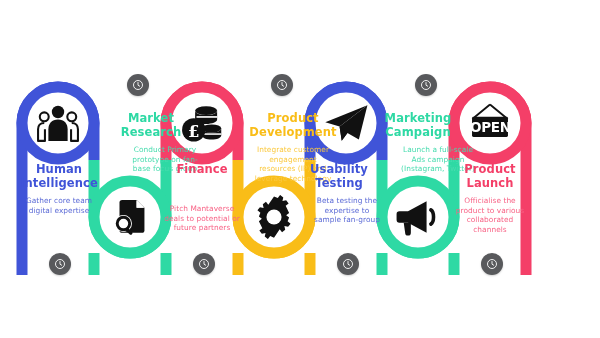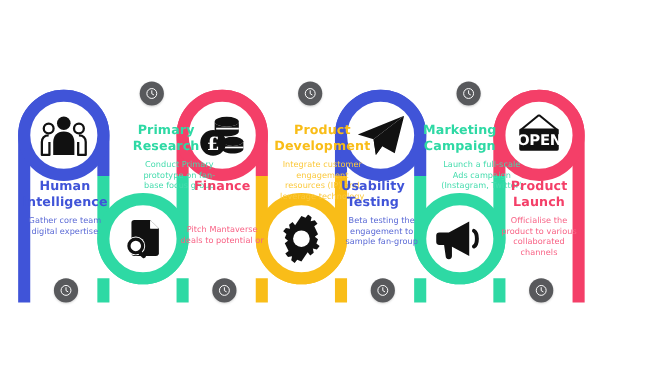--- a/index.html
+++ b/index.html
@@ -151,55 +151,56 @@
   <div class="step-title" style="left:8px;top:163px;width:102px;color:#4054d8;">
     <div>Human</div>
     <div>Intelligence</div>
   </div>
   <div class="step-desc" style="left:8px;top:196px;width:102px;color:#5b6ad6;">
     <div>Gather core team</div>
     <div>digital expertise</div>
   </div>
 
   <div class="step-title" style="left:102px;top:112px;width:98px;color:#2ed9a4;">
-    <div>Primary</div>
+    <div>Market</div>
     <div>Research</div>
   </div>
-  <div class="step-desc" style="left:112px;top:145px;width:102px;color:#46dcae;">
+  <div class="step-desc" style="left:100px;top:145px;width:102px;color:#46dcae;padding-left:14px;">
     <div>Conduct Primary</div>
     <div>prototype on fan-</div>
     <div>base focus group</div>
   </div>
 
   <div class="step-title" style="left:152px;top:163px;width:100px;color:#f43f68;">
     <div>Finance</div>
   </div>
   <div class="step-desc" style="left:146px;top:196px;width:112px;color:#f86285;margin-top:8px;">
     <div>Pitch Mantaverse</div>
     <div>deals to potential or</div>
+    <div>future partners</div>
   </div>
 
   <div class="step-title" style="left:240px;top:112px;width:106px;color:#f9bd18;">
     <div>Product</div>
     <div>Development</div>
   </div>
   <div class="step-desc" style="left:238px;top:145px;width:110px;color:#fbc93f;">
     <div>Integrate customer</div>
     <div>engagement</div>
     <div>resources (IP) and</div>
     <div>leverage technology</div>
   </div>
 
   <div class="step-title" style="left:286px;top:163px;width:106px;color:#4054d8;">
     <div>Usability</div>
     <div>Testing</div>
   </div>
   <div class="step-desc" style="left:294px;top:196px;width:106px;color:#5b6ad6;">
     <div>Beta testing the</div>
-    <div>engagement to</div>
+    <div>expertise to</div>
     <div>sample fan-group</div>
   </div>
 
   <div class="step-title" style="left:364px;top:112px;width:108px;color:#2ed9a4;">
     <div>Marketing</div>
     <div>Campaign</div>
   </div>
   <div class="step-desc" style="left:382px;top:145px;width:112px;color:#46dcae;">
     <div>Launch a full-scale</div>
     <div>Ads campaign</div>

